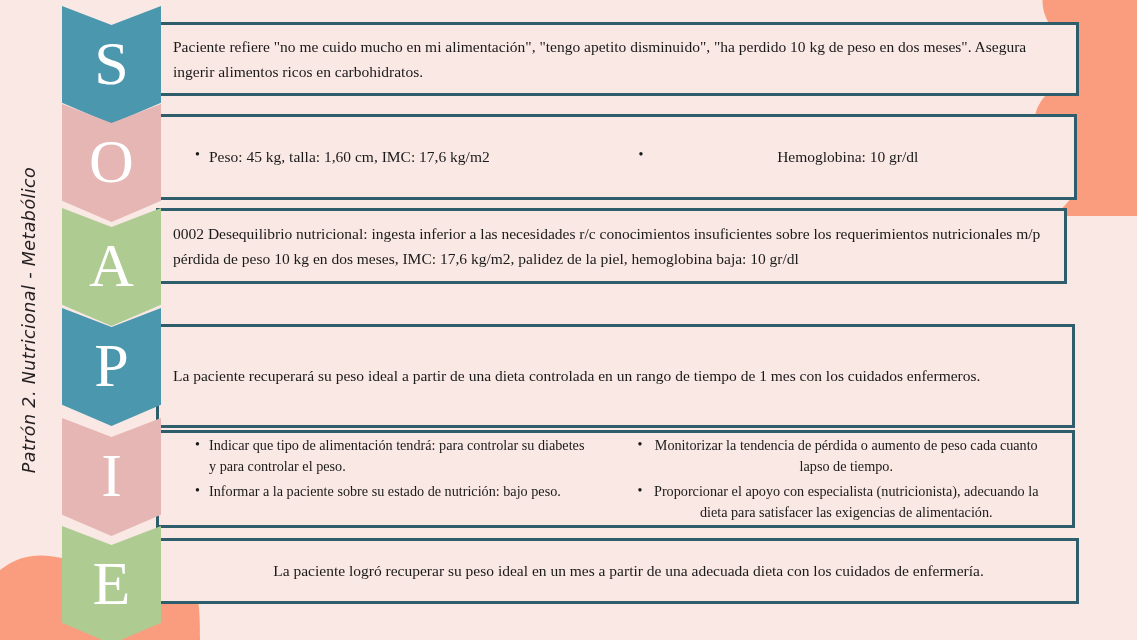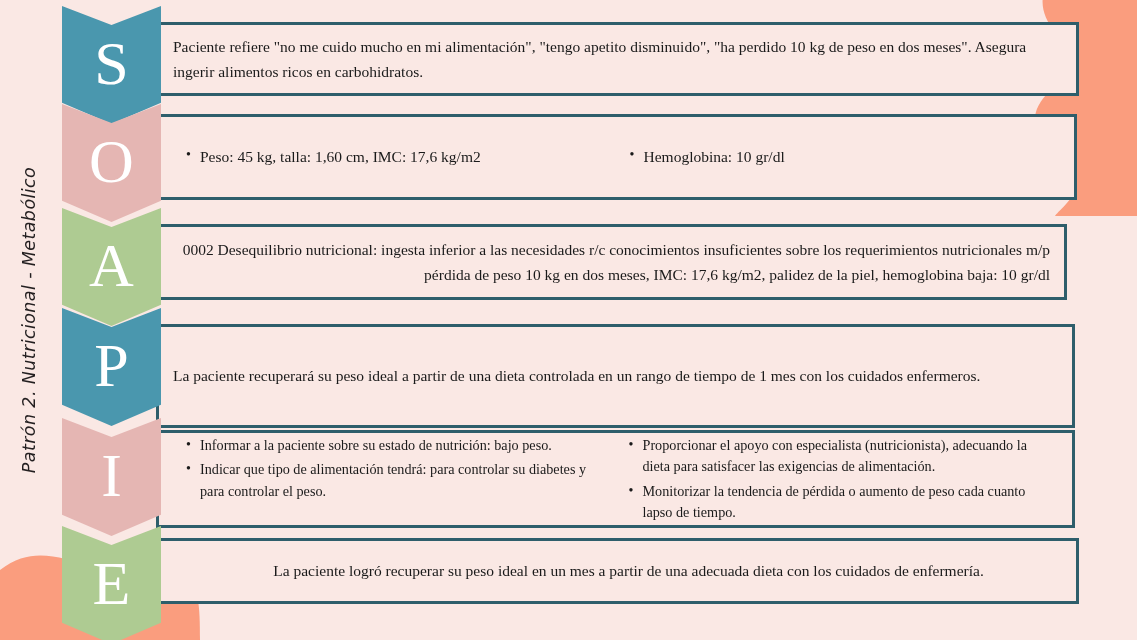--- a/index.html
+++ b/index.html
@@ -89,21 +89,21 @@
   }
 
   .para {
     font-size: 15.5px;
     line-height: 1.62;
     color: #1a1a1a;
     margin: 0;
   }
 
   ul.bul {
-    margin: 8px;
+    margin: 17px;
     padding: 0 0 0 19px;
     list-style: none;
   }
   ul.bul > li {
     position: relative;
     font-size: 15.5px;
     line-height: 1.55;
     color: #1a1a1a;
     margin: 0 0 3px 0;
   }
@@ -116,21 +116,21 @@
     color: #1a1a1a;
   }
   ul.bul.small > li { font-size: 14.2px; line-height: 1.5; }
 
   .cols {
     display: flex;
     width: 100%;
     box-sizing: border-box;
   }
   .col-l { flex: 0 0 50%; padding-right: 8px; box-sizing: border-box; }
-  .col-r { flex: 0 0 50%; box-sizing: border-box; }
+  .col-r { flex: 0 0 50%; box-sizing: border-box; text-align: center; }
 </style>
 </head>
 <body>
 
 <div class="canvas">
 
   <svg class="blob blob-tr" viewBox="0 0 140 220" preserveAspectRatio="none">
     <path d="M140,0 L46,0 C42,26 66,40 70,62 C74,86 40,96 38,122 C36,150 72,156 78,180 C83,200 64,212 58,220 L140,220 Z" fill="#fa9d7e"></path>
   </svg>
 
@@ -166,49 +166,49 @@
               <ul class="bul">
                 <li>Hemoglobina: 10 gr/dl</li>
               </ul>
             </div>
           </div>
         </div>
       </div>
       <div class="chev" style="top: 208px; height: 118px; left: 62px; background: rgb(174, 203, 146);">
         <div class="chev-letter">A</div>
       </div>
-      <div class="box" style="top: 224px; height: 76px; left: 156px; right: 70px; text-align: right;">
+      <div class="box" style="top: 208px; height: 76px; left: 156px; right: 70px;">
         <div class="box-inner">
           <p class="para">0002 Desequilibrio nutricional: ingesta inferior a las necesidades r/c conocimientos insuficientes sobre los requerimientos nutricionales m/p pérdida de peso 10 kg en dos meses, IMC: 17,6 kg/m2, palidez de la piel, hemoglobina baja: 10 gr/dl</p>
         </div>
       </div>
       <div class="chev" style="top: 308px; height: 118px; left: 62px; background: rgb(74, 151, 174);">
         <div class="chev-letter">P</div>
       </div>
       <div class="box" style="top: 324px; height: 104px; left: 156px; right: 62px;">
         <div class="box-inner">
           <p class="para">La paciente recuperará su peso ideal a partir de una dieta controlada en un rango de tiempo de 1 mes con los cuidados enfermeros.</p>
         </div>
       </div>
       <div class="chev" style="top: 418px; height: 118px; left: 62px; background: rgb(229, 182, 179);">
         <div class="chev-letter">I</div>
       </div>
       <div class="box" style="top: 430px; height: 98px; left: 156px; right: 62px;">
         <div class="box-inner">
           <div class="cols">
             <div class="col-l">
               <ul class="bul small">
+                <li>Indicar que tipo de alimentación tendrá: para controlar su diabetes y para controlar el peso.</li>
                 <li>Informar a la paciente sobre su estado de nutrición: bajo peso.</li>
-                <li>Indicar que tipo de alimentación tendrá: para controlar su diabetes y para controlar el peso.</li>
               </ul>
             </div>
             <div class="col-r">
               <ul class="bul small">
+                <li>Monitorizar la tendencia de pérdida o aumento de peso cada cuanto lapso de tiempo.</li>
                 <li>Proporcionar el apoyo con especialista (nutricionista), adecuando la dieta para satisfacer las exigencias de alimentación.</li>
-                <li>Monitorizar la tendencia de pérdida o aumento de peso cada cuanto lapso de tiempo.</li>
               </ul>
             </div>
           </div>
         </div>
       </div>
       <div class="chev" style="top: 526px; height: 118px; left: 62px; background: rgb(174, 203, 146);">
         <div class="chev-letter">E</div>
       </div>
       <div class="box" style="top: 538px; height: 66px; left: 156px; right: 58px;">
         <div class="box-inner">

